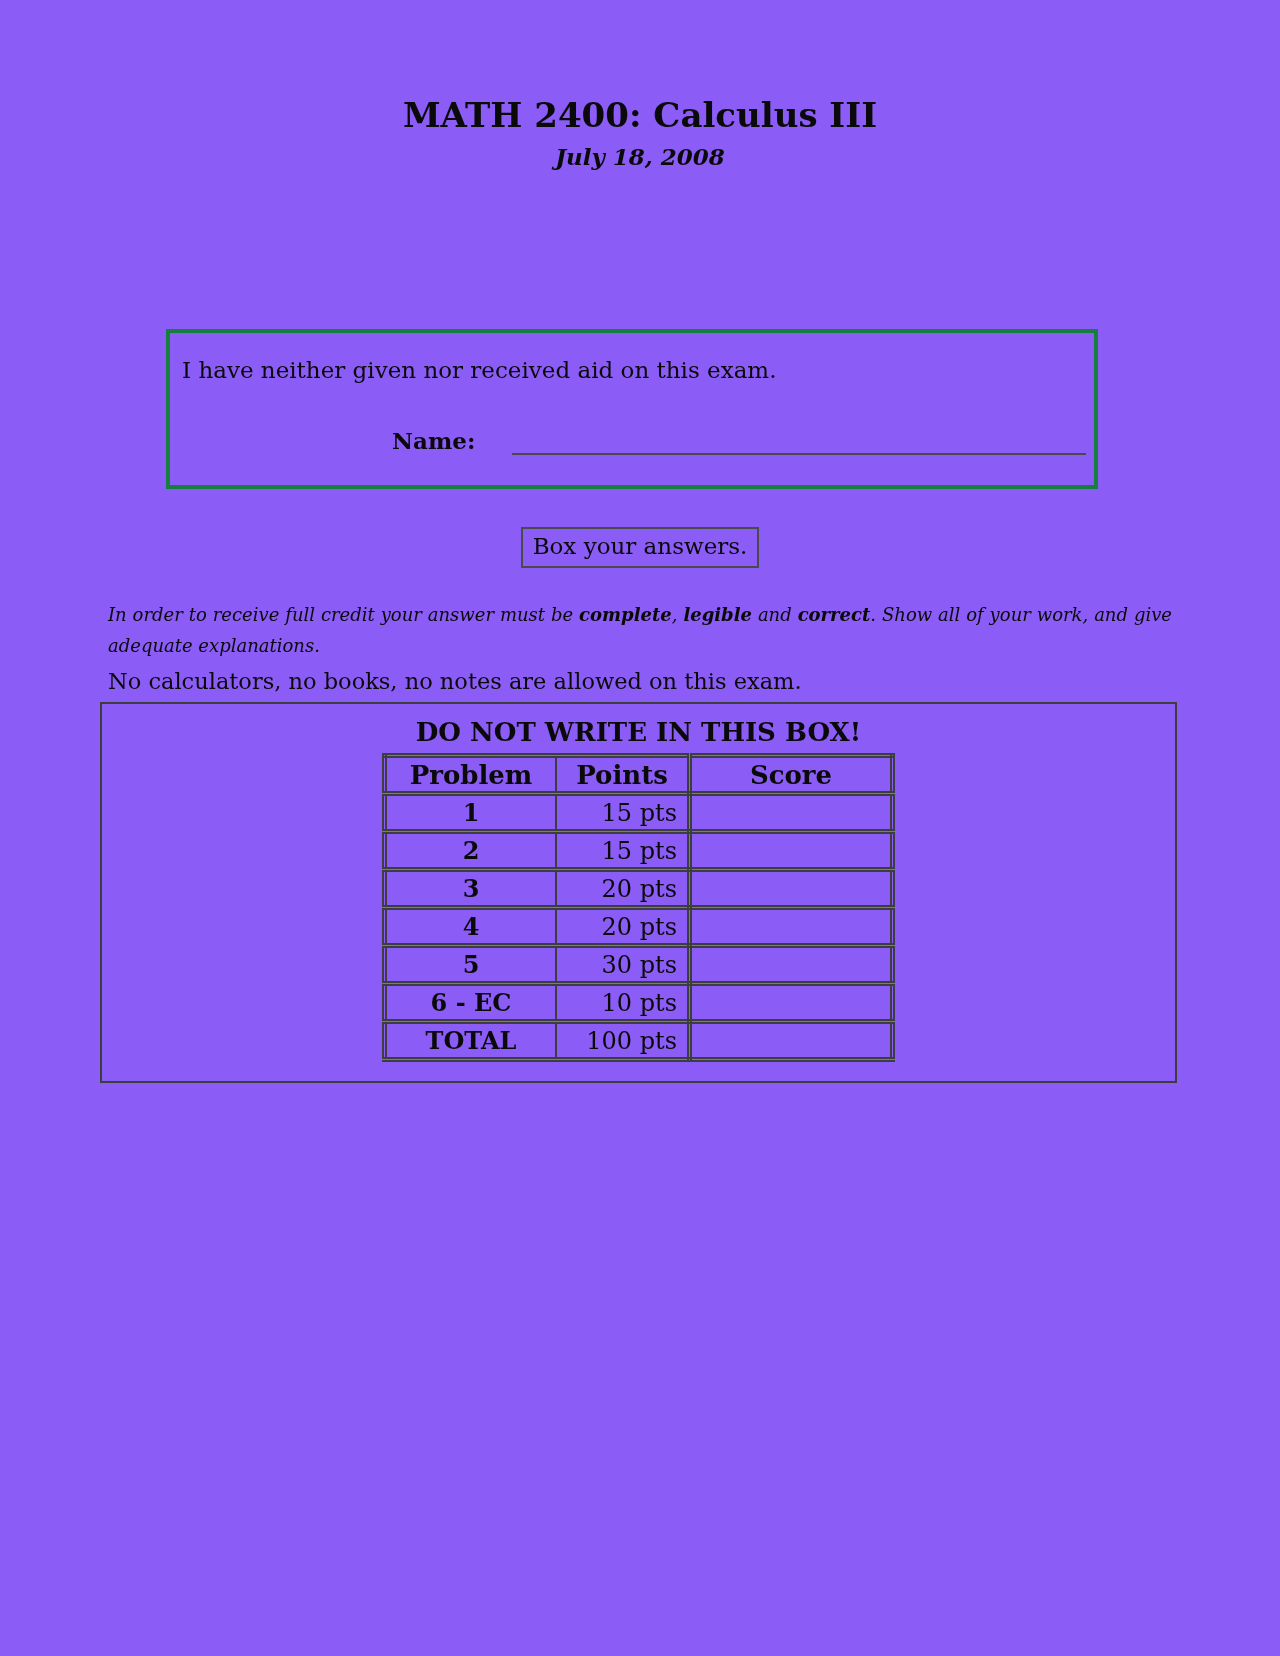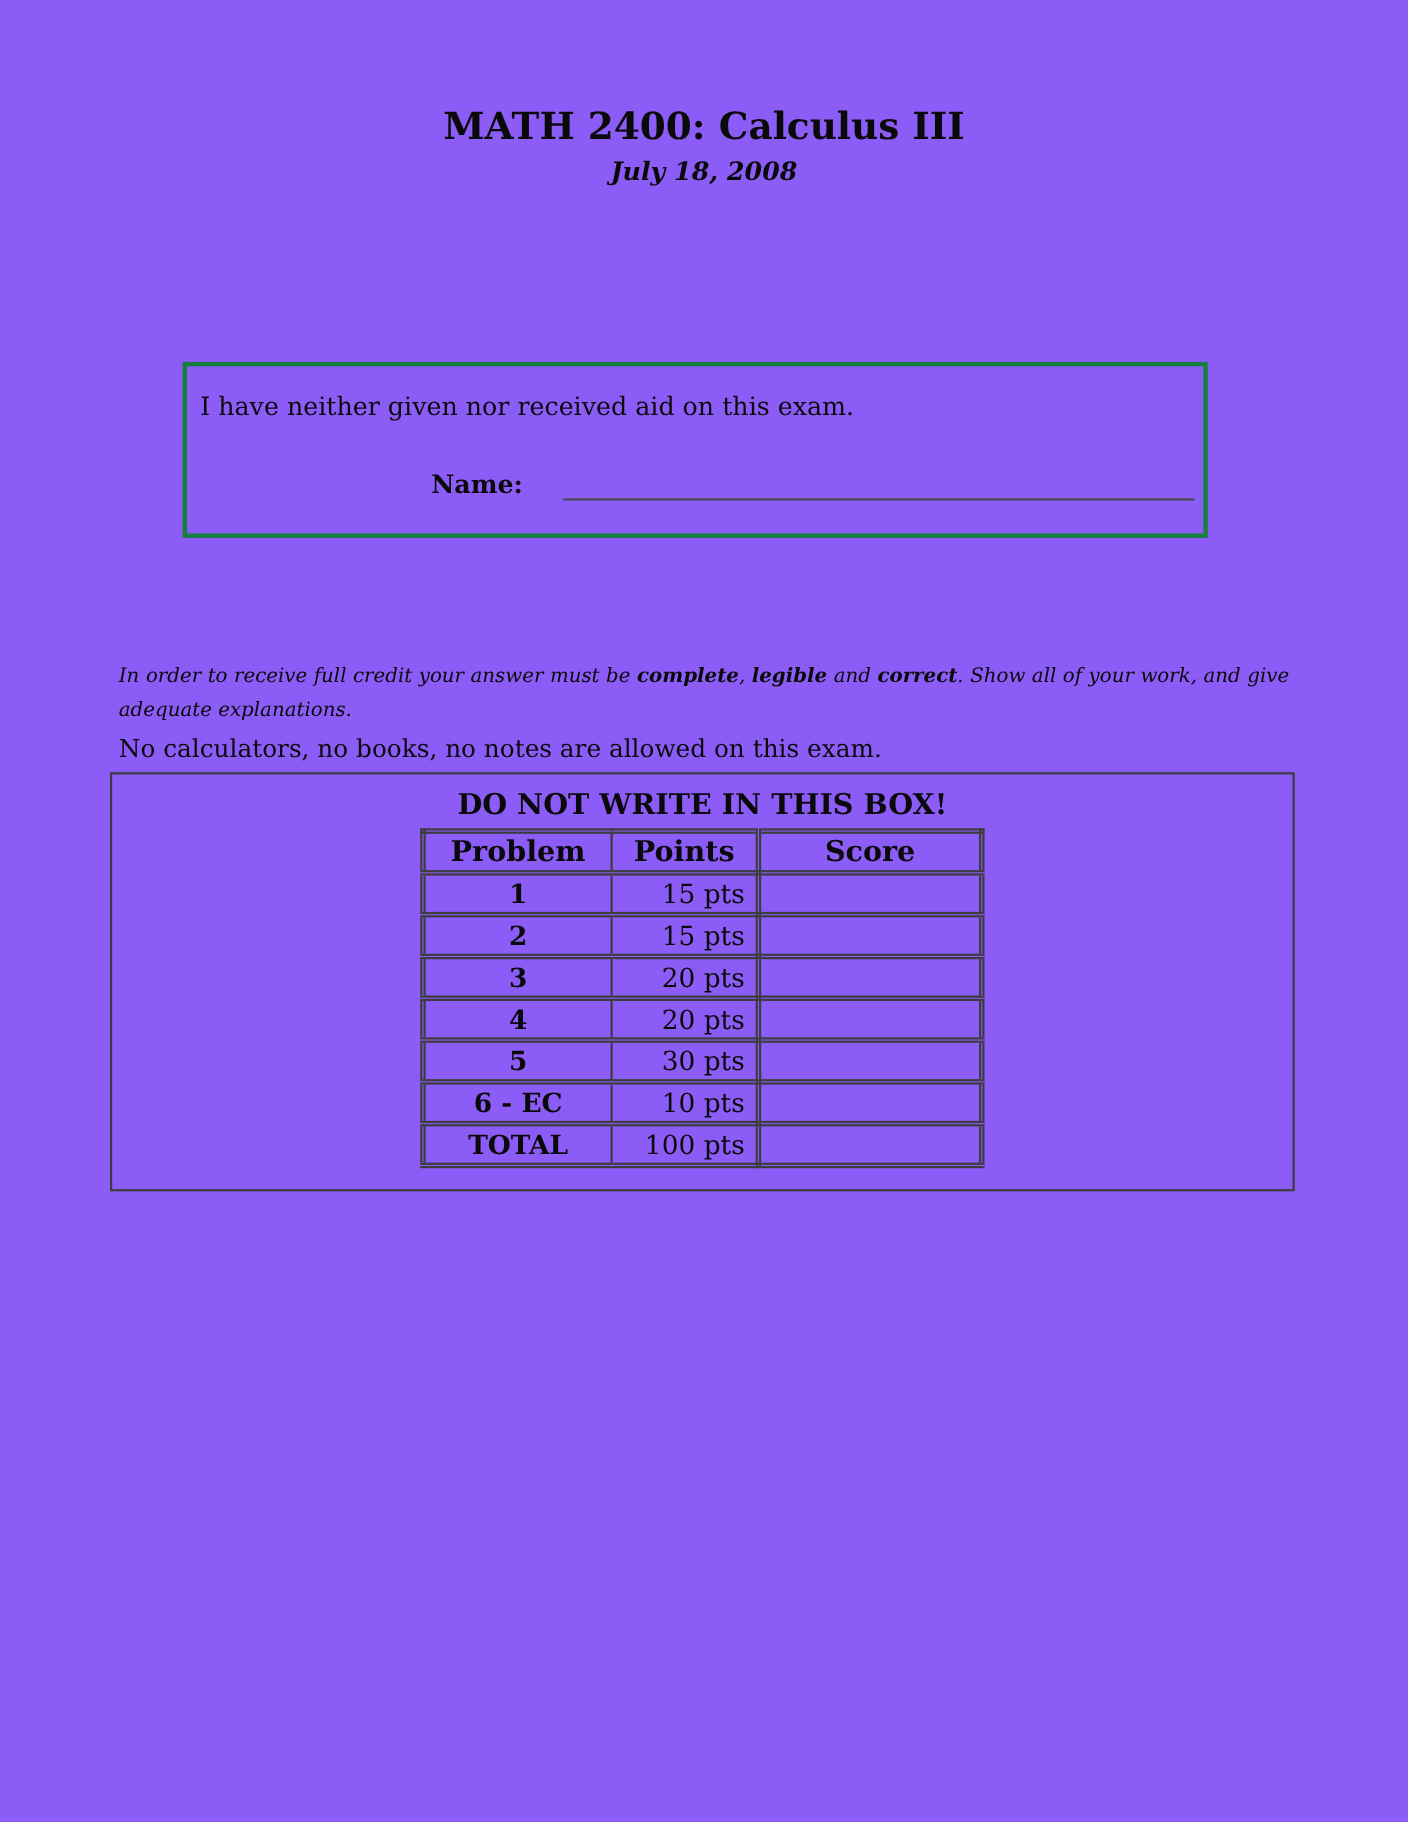--- a/index.html
+++ b/index.html
@@ -134,20 +134,23 @@
   <div class="honor-box">
     <div class="honor-statement">I have neither given nor received aid on this exam.</div>
     <div class="name-row">
       <span class="name-label">Name:</span>
       <span class="name-underline"></span>
     </div>
   </div>
 
   <div class="center-col">
 
+    <div class="boxed-note-wrap">
+      <span class="boxed-note">Box your answers.</span>
+    </div>
 
     <p class="credit-para"><span>In order to receive full credit your answer must be </span><b>complete</b><span>, </span><b>legible</b><span> and </span><b>correct</b><span>.  Show all of your work, and give adequate explanations.</span></p>
 
     <p class="no-aids-para">No calculators, no books, no notes are allowed on this exam.</p>
 
   </div>
 
   <div class="score-box">
     <div class="score-heading">DO NOT WRITE IN THIS BOX!</div>
     <table class="score-table">

